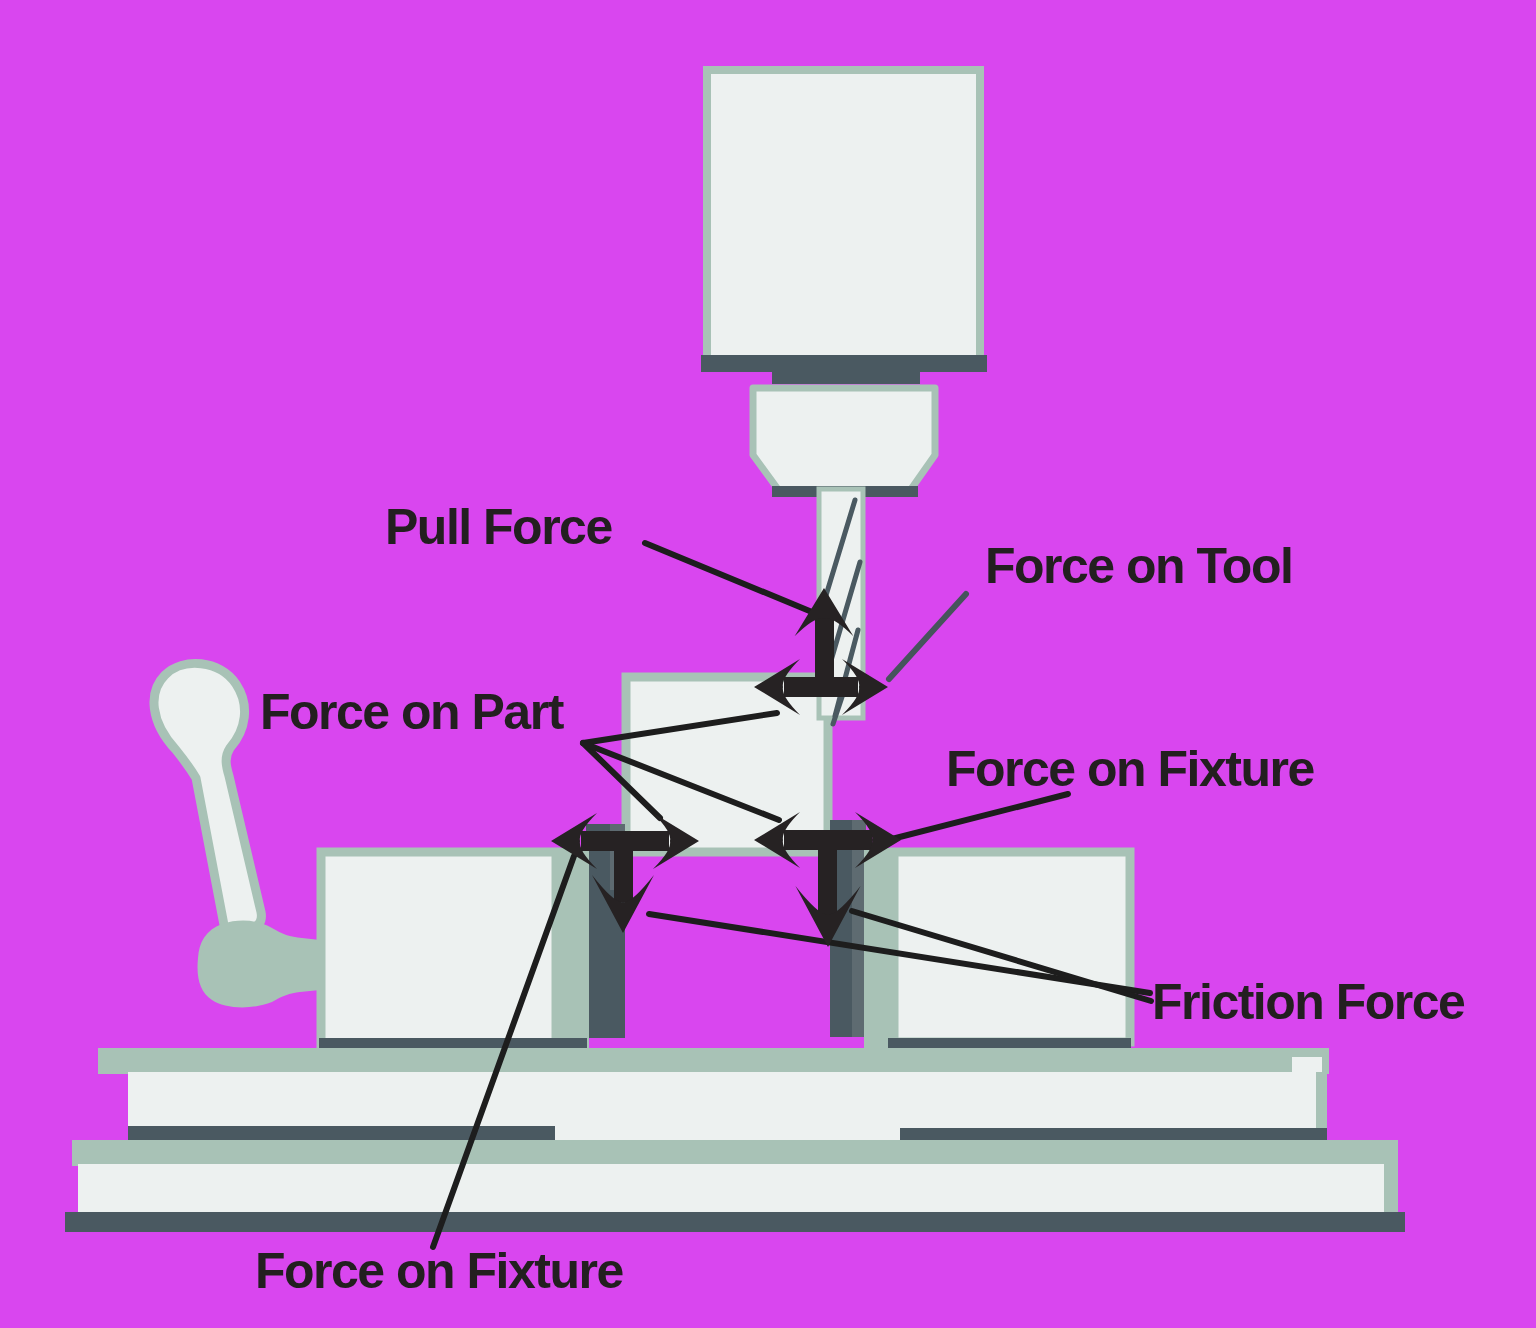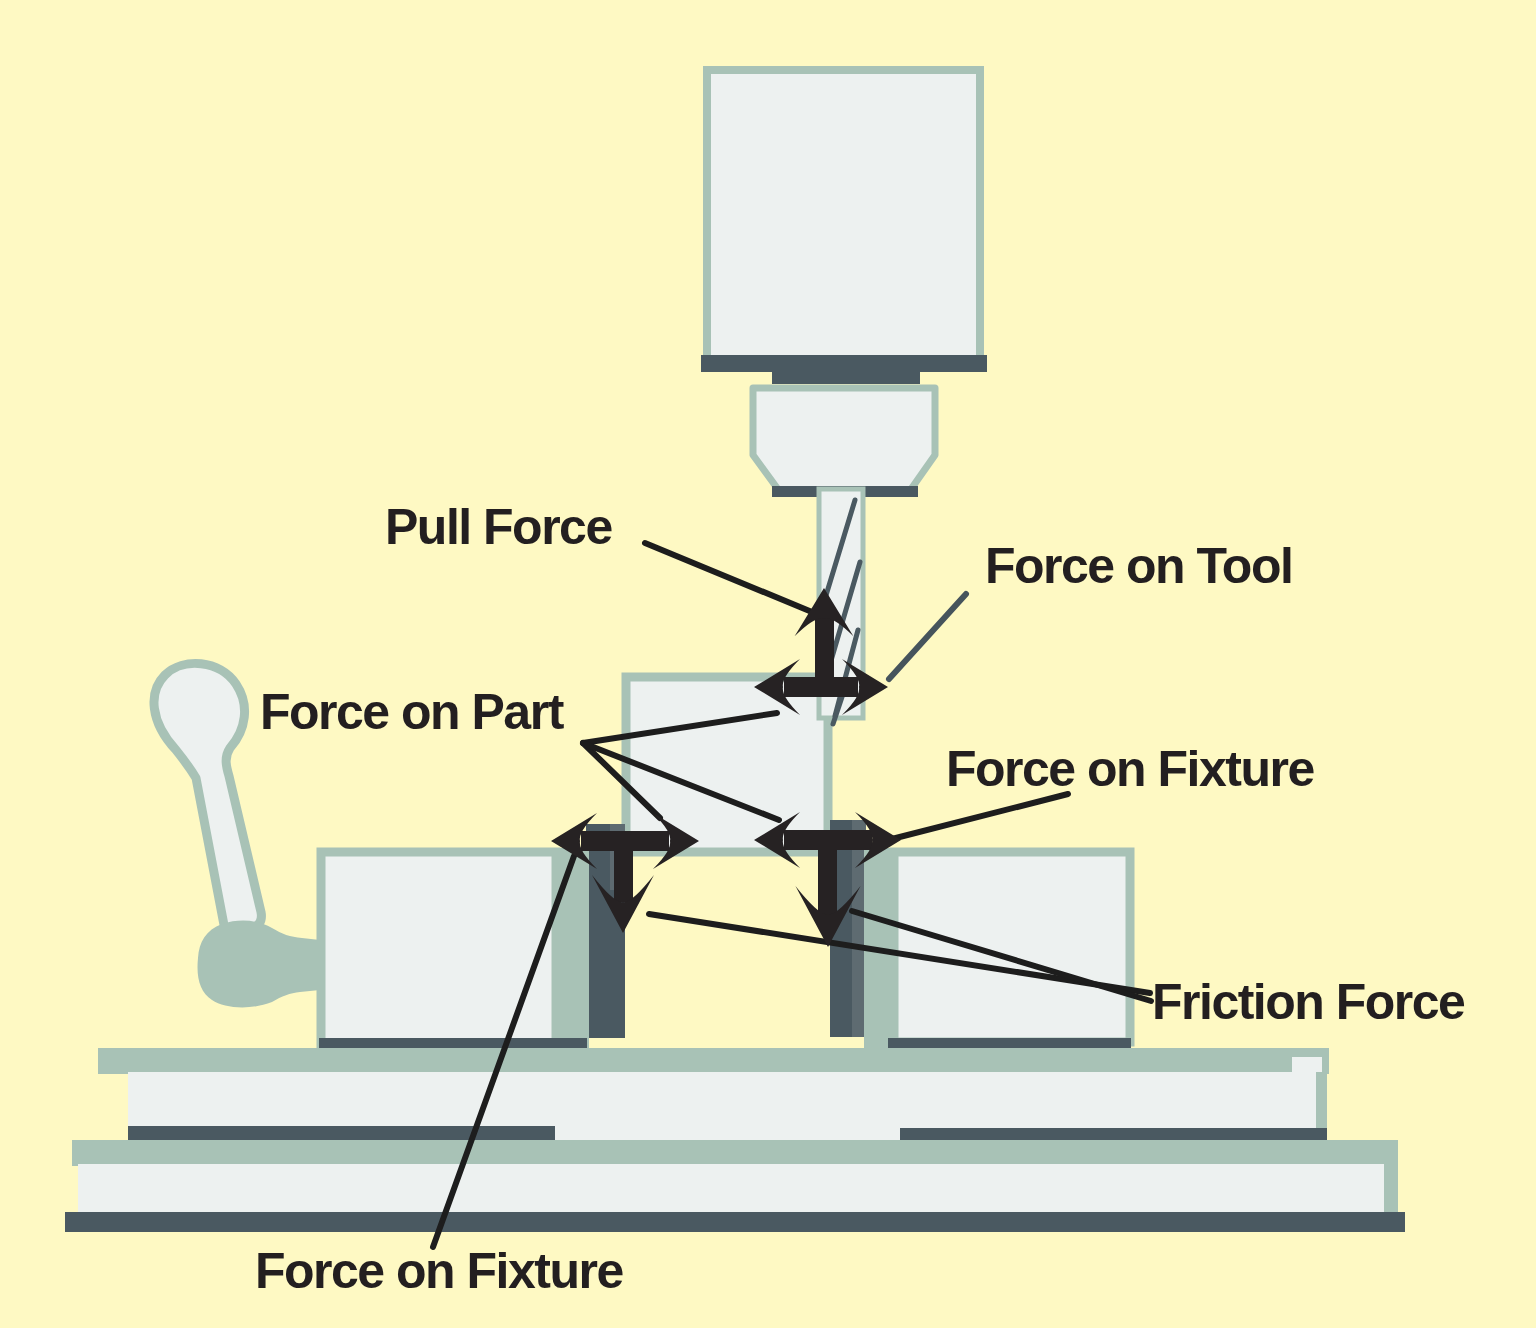--- a/index.html
+++ b/index.html
@@ -1,16 +1,16 @@
 <!DOCTYPE html>
 <html><head>
 <meta charset="utf-8">
 <style>
   html,body{margin:0;padding:0;background:#ffffff;}
-  .stage{position:relative;width:1536px;height:1328px;background:#fef9c3;overflow:hidden;}
+  .stage{position:relative;width:1536px;height:1328px;background:#d946ef;overflow:hidden;}
   svg{display:block;}
   .lbl{
     font-family:"Liberation Sans", sans-serif;
     font-weight:700;
     font-size:50px;
     letter-spacing:-1.5px;
     fill:#231f20;
   }
   .machine-fill{fill:#edf1f0;}
   .sage-stroke{stroke:#a8c2b6;}

